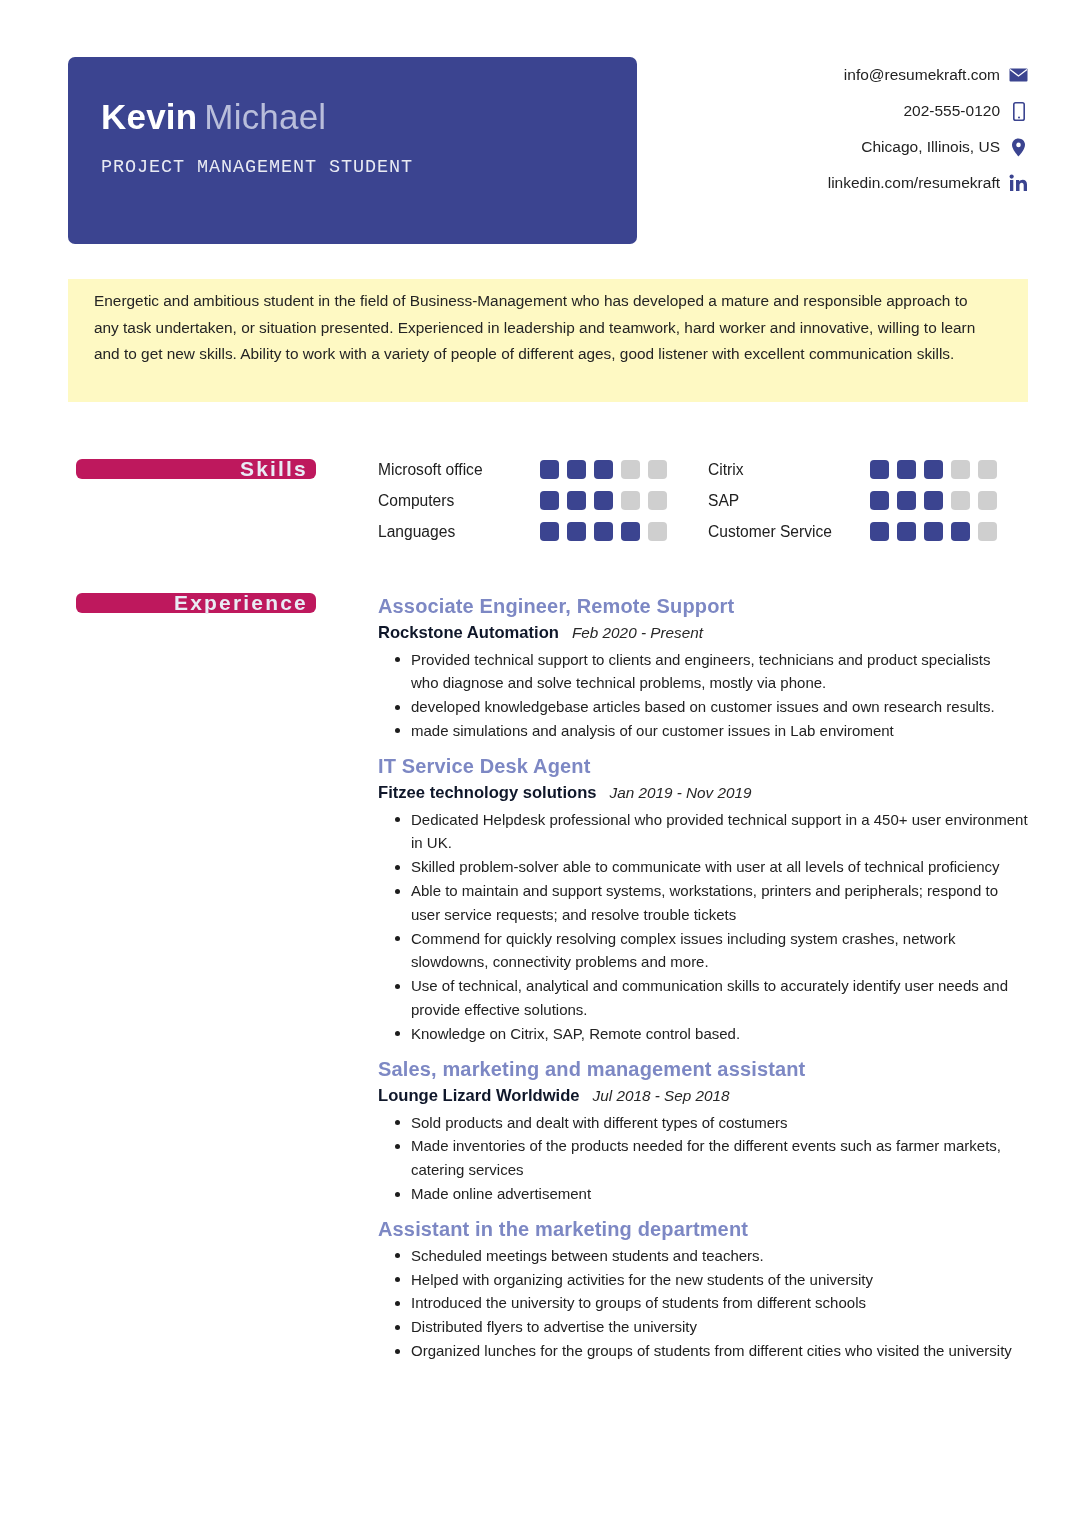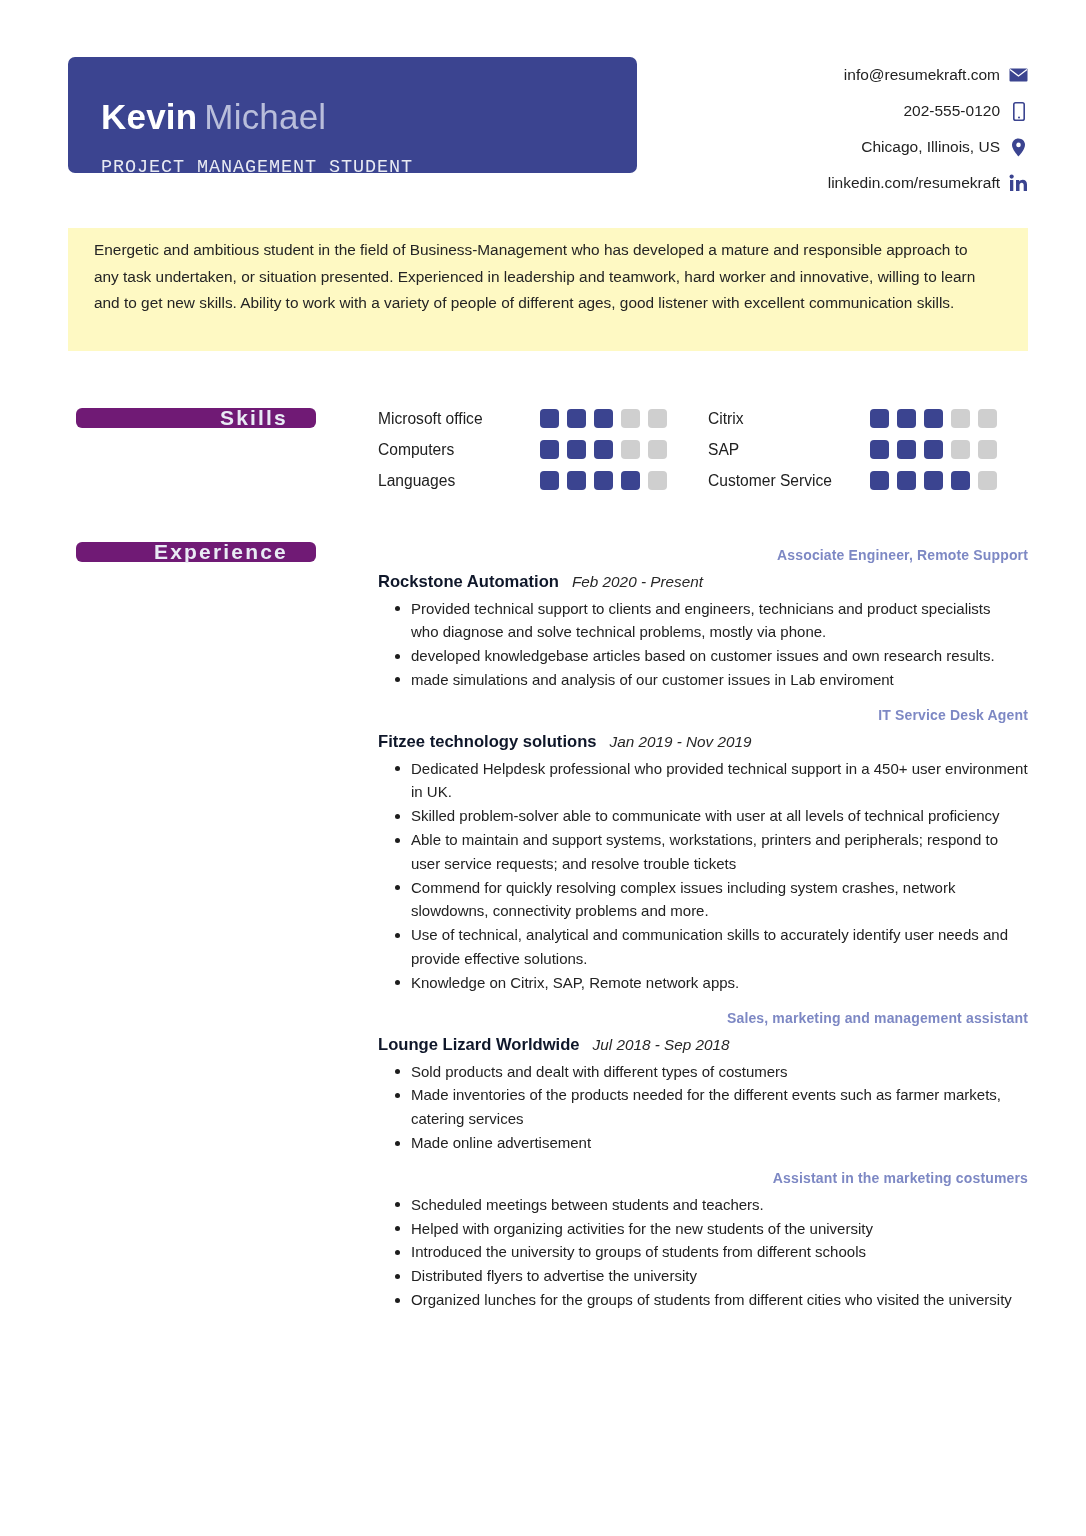--- a/index.html
+++ b/index.html
@@ -18,21 +18,21 @@
 
   
   .header-row {
     display: flex;
     align-items: flex-start;
     padding: 57px 58px 0 68px;
   }
 
   .name-block {
     width: 569px;
-    height: 116px;
+    height: 187px;
     background: #3b4490;
     border-radius: 7px;
     padding: 38px 0 0 33px;
   }
 
   .name-line {
     font-size: 35px;
     line-height: 44px;
     letter-spacing: 0.2px;
     white-space: nowrap;
@@ -88,30 +88,30 @@
     color: #242424;
     max-width: 900px;
   }
 
   
   .section { display: flex; padding-left: 76px; padding-right: 58px; }
   .badge {
     width: 240px;
     flex: 0 0 240px;
     height: 20px;
-    background: #701a75;
+    background: #be185d;
     border-radius: 6px;
     color: #e9ebf5;
     font-size: 21px;
     font-weight: bold;
     letter-spacing: 2.2px;
     display: flex;
     align-items: center;
     justify-content: flex-end;
-    padding-right: 28px;
+    padding-right: 8px;
   }
   .section-body { flex: 1; padding-left: 62px; }
 
   
   .skills-section { margin-top: 57px; }
   .skills-grid {
     display: grid;
     grid-template-columns: 330px 1fr;
     row-gap: 9px;
   }
@@ -128,26 +128,25 @@
     width: 19px; height: 19px;
     border-radius: 4px;
     background: #cfcfcf;
   }
   .dot.on { background: #3b4490; }
 
   
   .exp-section { margin-top: 50px; }
   .job { margin-bottom: 10px; }
   .job-title {
-    font-size: 14px;
+    font-size: 20px;
     font-weight: bold;
     color: #7d88c4;
     letter-spacing: 0.15px;
     line-height: 26px;
-    text-align: right;
   }
   .job-meta {
     display: flex;
     align-items: baseline;
     gap: 13px;
     line-height: 26px;
     margin-top: 1px;
   }
   .job-company { font-size: 16.6px; font-weight: bold; color: #0f172a; }
   .job-dates   { font-size: 15.3px; font-style: italic; color: #272727; }
@@ -332,39 +331,39 @@
         <div class="job-meta">
           <span class="job-company">Fitzee technology solutions</span>
           <span class="job-dates">Jan 2019 - Nov 2019</span>
         </div>
         <ul class="bullets">
             <li>Dedicated Helpdesk professional who provided technical support in a 450+ user environment in UK.</li>
             <li>Skilled problem-solver able to communicate with user at all levels of technical proficiency</li>
             <li>Able to maintain and support systems, workstations, printers and peripherals; respond to user service requests; and resolve trouble tickets</li>
             <li>Commend for quickly resolving complex issues including system crashes, network slowdowns, connectivity problems and more.</li>
             <li>Use of technical, analytical and communication skills to accurately identify user needs and provide effective solutions.</li>
-            <li>Knowledge on Citrix, SAP, Remote network apps.</li>
+            <li>Knowledge on Citrix, SAP, Remote control based.</li>
           </ul>
       </div>
 
       <div class="job job-3">
         <div class="job-title">Sales, marketing and management assistant</div>
         <div class="job-meta">
           <span class="job-company">Lounge Lizard Worldwide</span>
           <span class="job-dates">Jul 2018 - Sep 2018</span>
         </div>
         <ul class="bullets">
             <li>Sold products and dealt with different types of costumers</li>
             <li>Made inventories of the products needed for the different events such as farmer markets, catering services</li>
             <li>Made online advertisement</li>
           </ul>
       </div>
 
       <div class="job job-4">
-        <div class="job-title">Assistant in the marketing costumers</div>
+        <div class="job-title">Assistant in the marketing department</div>
         <ul class="bullets">
             <li>Scheduled meetings between students and teachers.</li>
             <li>Helped with organizing activities for the new students of the university</li>
             <li>Introduced the university to groups of students from different schools</li>
             <li>Distributed flyers to advertise the university</li>
             <li>Organized lunches for the groups of students from different cities who visited the university</li>
           </ul>
       </div>
 
     </div>

